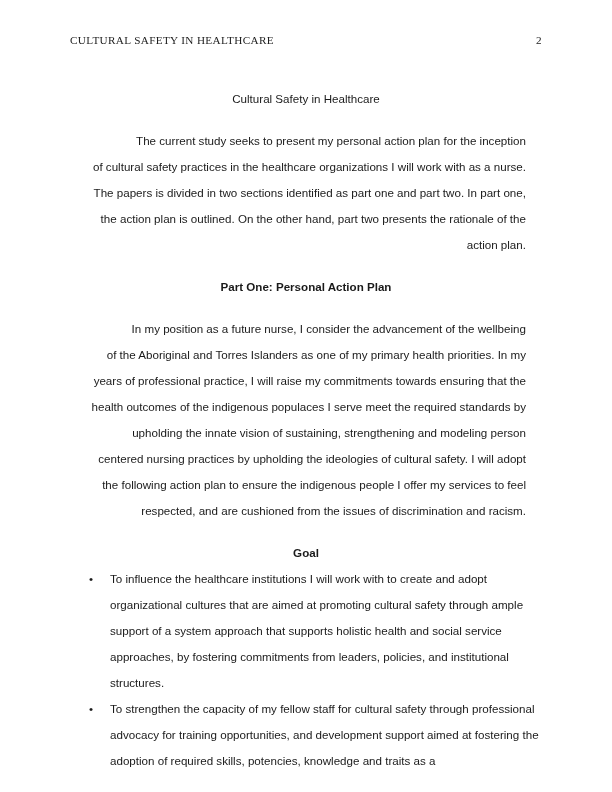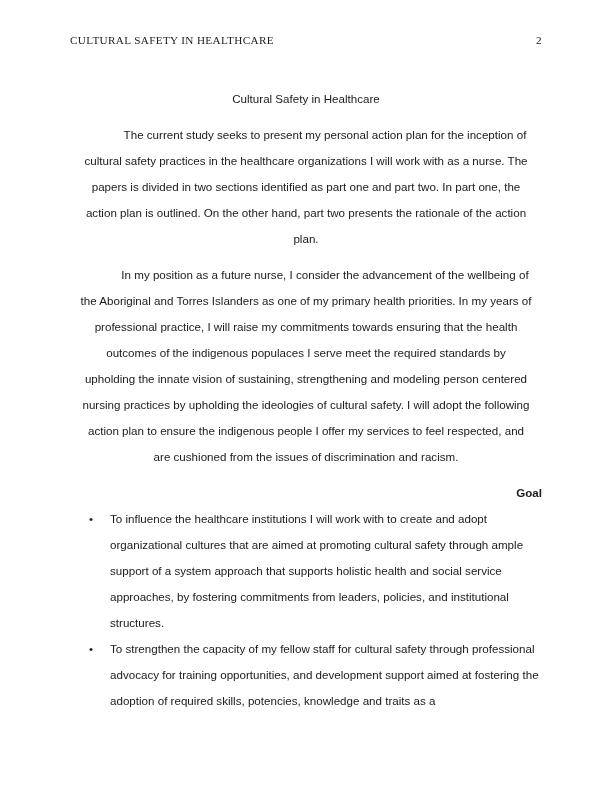--- a/index.html
+++ b/index.html
@@ -67,29 +67,29 @@
   }
 
   .heading-center-bold {
     text-align: center;
     font-weight: bold;
     line-height: 26px;
     font-size: 11.6px;
   }
 
   .heading-left-bold {
-    text-align: right;
+    text-align: center;
     font-weight: bold;
     line-height: 26px;
     font-size: 11.6px;
   }
 
   p.para {
-    margin: 10px;
-    text-align: center;
+    margin: 16px;
+    text-align: right;
     text-indent: 38px;
     line-height: 26px;
     font-size: 11.6px;
   }
 
   
   ul.objectives {
     margin: 0;
     padding: 0;
     list-style: none;
@@ -120,20 +120,21 @@
     <span class="page-number">2</span>
   </div>
 
   <div class="body-content">
 
     <div class="title-center">Cultural Safety in Healthcare</div>
 
 
     <p class="para">The current study seeks to present my personal action plan for the inception of cultural safety practices in the healthcare organizations I will work with as a nurse. The papers is divided in two sections identified as part one and part two. In part one, the action plan is outlined. On the other hand, part two presents the rationale of the action plan.</p>
 
+    <div class="heading-center-bold">Part One: Personal Action Plan</div>
 
     <p class="para">In my position as a future nurse, I consider the advancement of the wellbeing of the Aboriginal and Torres Islanders as one of my primary health priorities. In my years of professional practice, I will raise my commitments towards ensuring that the health outcomes of the indigenous populaces I serve meet the required standards by upholding the innate vision of sustaining, strengthening and modeling person centered nursing practices by upholding the ideologies of cultural safety. I will adopt the following action plan to ensure the indigenous people I offer my services to feel respected, and are cushioned from the issues of discrimination and racism.</p>
 
     <div class="heading-left-bold">Goal</div>
 
 
 
     <ul class="objectives">
       <li>
         <span class="bullet-glyph">•</span>

